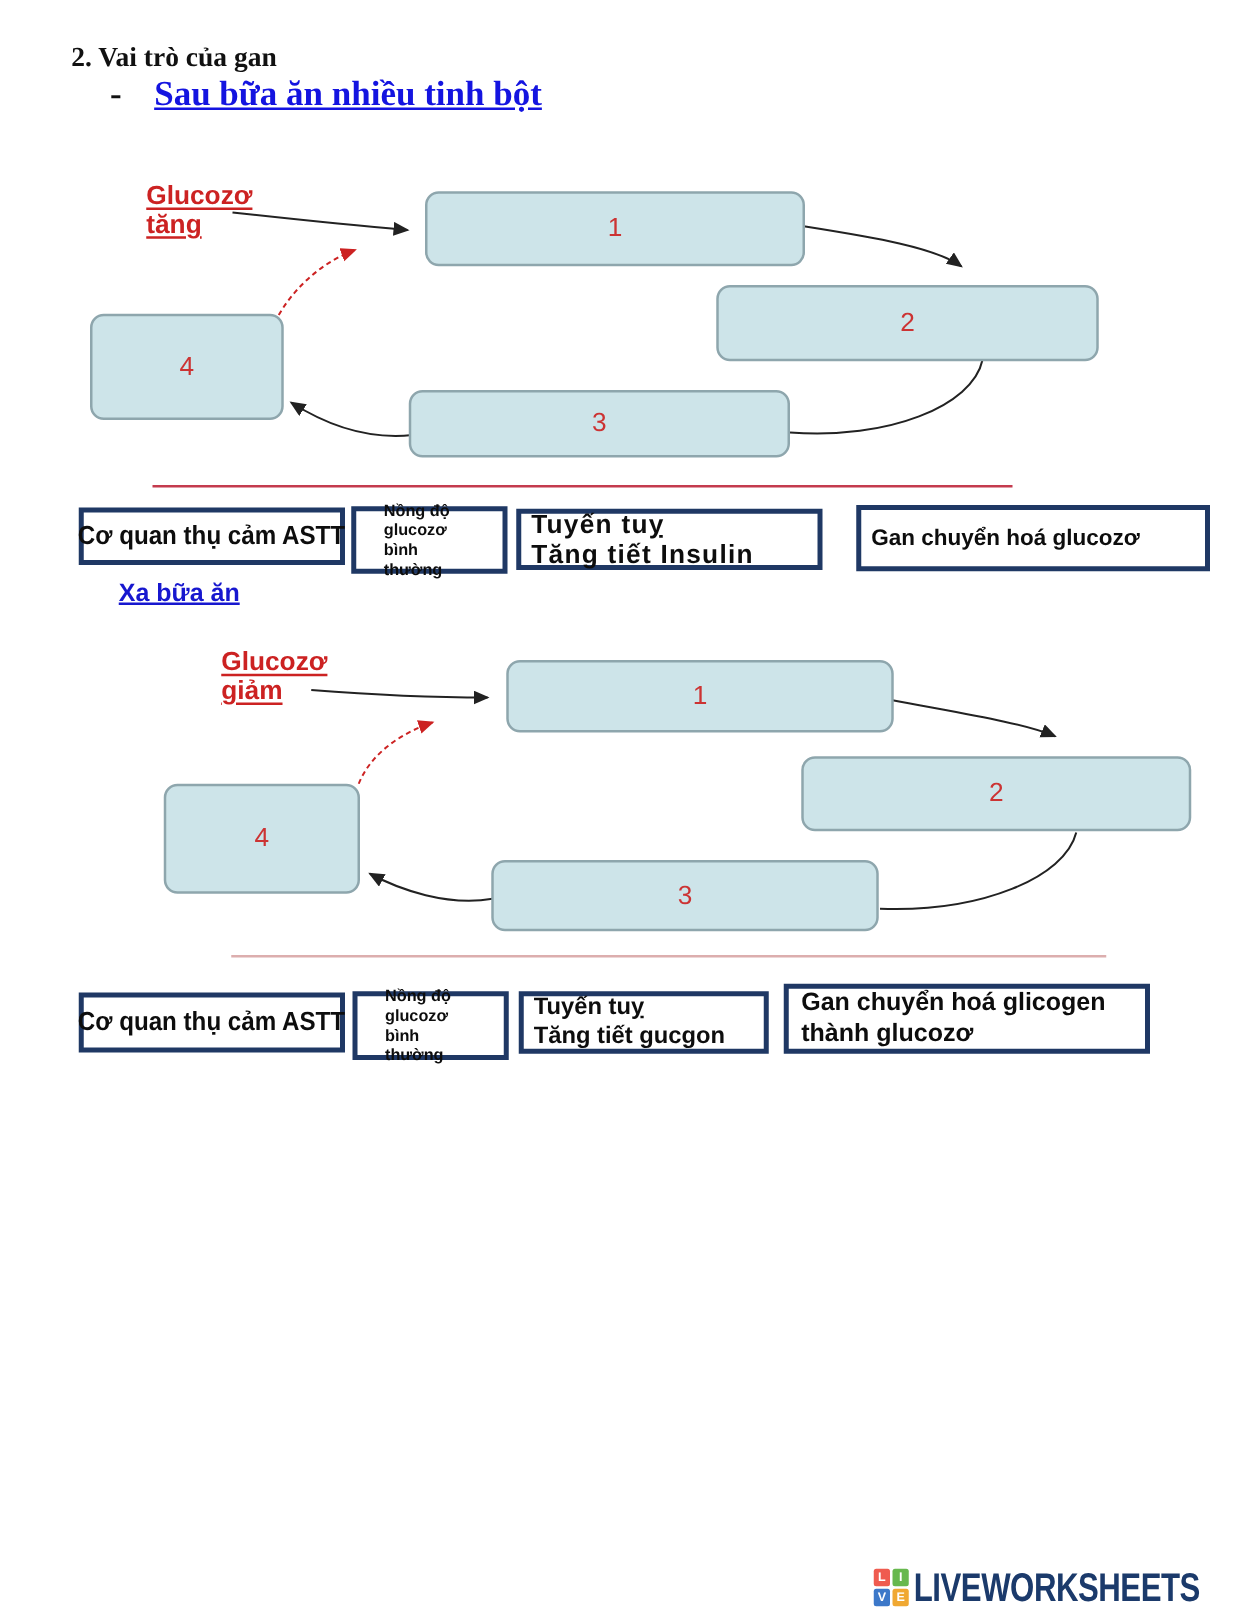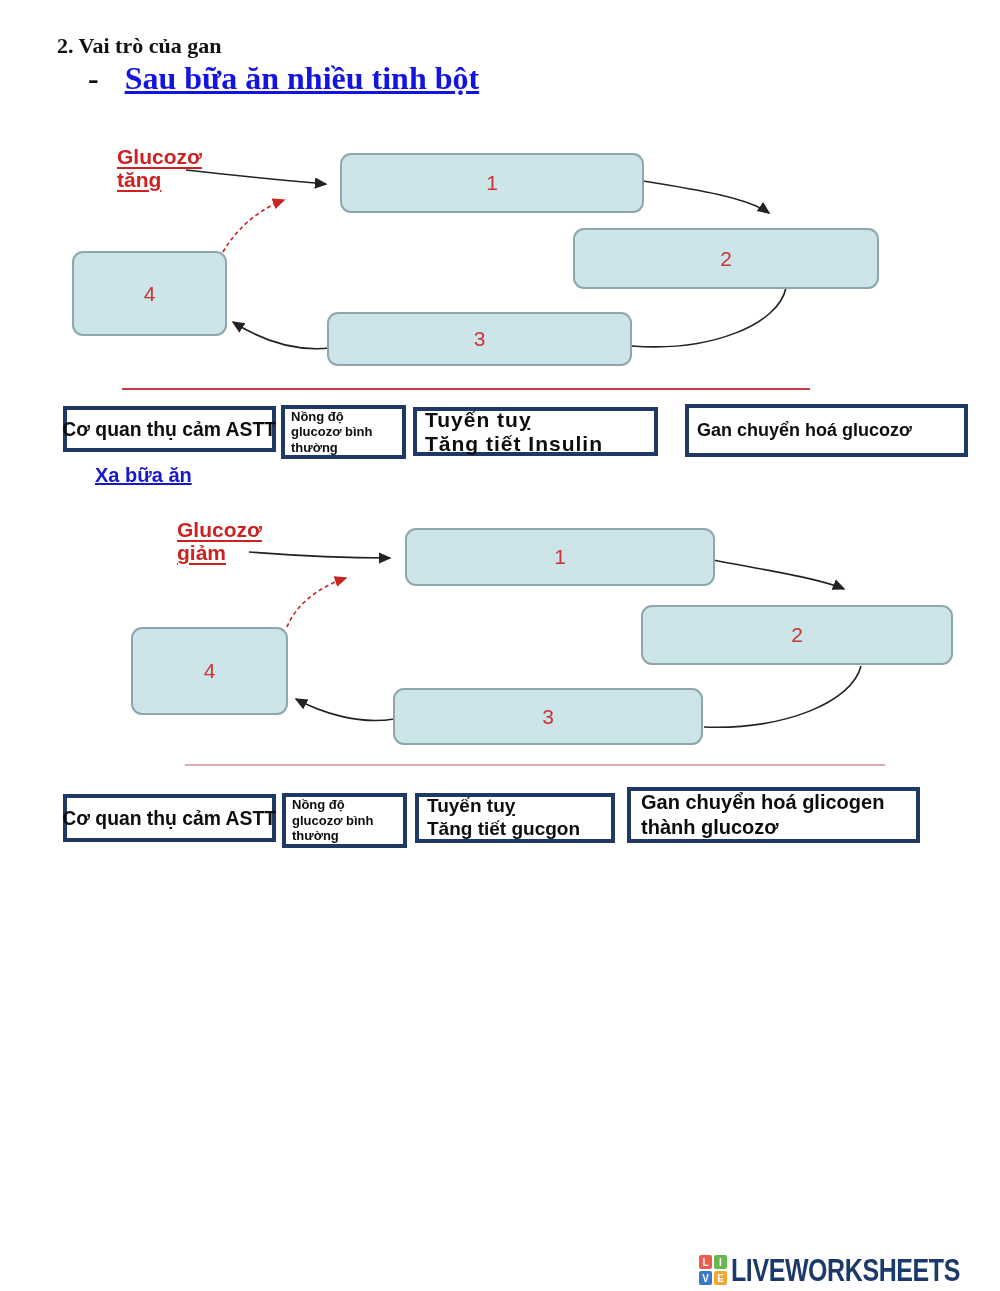--- a/index.html
+++ b/index.html
@@ -2,41 +2,41 @@
 <html><head>
 <meta charset="utf-8">
 <style>
   html,body{margin:0;padding:0;background:#ffffff;}
   #page{position:relative;width:1000px;height:1291px;background:#ffffff;overflow:hidden;
         font-family:"Liberation Sans",sans-serif;}
   
   .title{position:absolute;left:57px;top:33px;font-family:"Liberation Serif",serif;
          font-weight:bold;font-size:22px;color:#111;}
   .subtitle-row{position:absolute;left:88px;top:60px;font-family:"Liberation Serif",serif;
-                font-weight:bold;font-size:32px;color:#111;}
+                font-weight:bold;font-size:28px;color:#111;}
   .subtitle-link{color:#1414e0;text-decoration:underline;margin-left:26px;cursor:pointer;}
   .section-link{position:absolute;left:63px;top:464px;font-weight:bold;font-size:20px;
                 color:#1717cf;text-decoration:underline;cursor:pointer;margin-left:32px;}
   
   .trigger{position:absolute;font-weight:bold;font-size:21px;color:#cc2222;line-height:1.1;}
   .trigger .tline{display:block;text-decoration:underline;text-underline-offset:3px;}
   .flowbox{position:absolute;background:#cde4e9;border:2px solid #8ea6ad;border-radius:11px;
            display:flex;align-items:center;justify-content:center;
            color:#cc3333;font-size:21px;cursor:pointer;}
   .redline{position:absolute;height:2px;}
   .redline.r1{left:122px;top:388px;width:688px;background:#c43b4e;}
   .redline.r2{left:185px;top:764px;width:700px;background:#dcaeae;}
   
   .ansbox{position:absolute;background:#ffffff;border:4px solid #1f3864;color:#0d0d0d;
           font-weight:bold;display:flex;flex-direction:column;justify-content:center;
           box-sizing:border-box;cursor:pointer;}
   .ansbox .line{display:block;white-space:nowrap;}
   .ans-receptor{font-size:21px;align-items:center;}
   .ans-receptor .squeeze{transform:scaleX(0.92);transform-origin:center;white-space:nowrap;}
-  .ans-normal{font-size:13px;line-height:1.2;padding:2px 6px;}
+  .ans-normal{font-size:13px;line-height:1.2;padding:2px 22px;}
   .ans-pancreas1{font-size:21px;line-height:1.1;padding:2px 8px;letter-spacing:1px;}
   .ans-pancreas2{font-size:19px;line-height:1.2;padding:2px 8px;}
   .ans-liver1{font-size:18px;line-height:1.25;padding:2px 8px;}
   .ans-liver2{font-size:20px;line-height:1.25;padding:3px 10px;}
   
   #arrows{position:absolute;left:0;top:0;width:1000px;height:1291px;pointer-events:none;}
   
   .logo{position:absolute;left:699px;top:1252px;display:flex;align-items:center;cursor:pointer;}
   .logo-grid{width:28px;height:31px;display:grid;grid-template-columns:13px 13px;
              grid-template-rows:14px 14px;gap:2px;margin-right:4px;}

